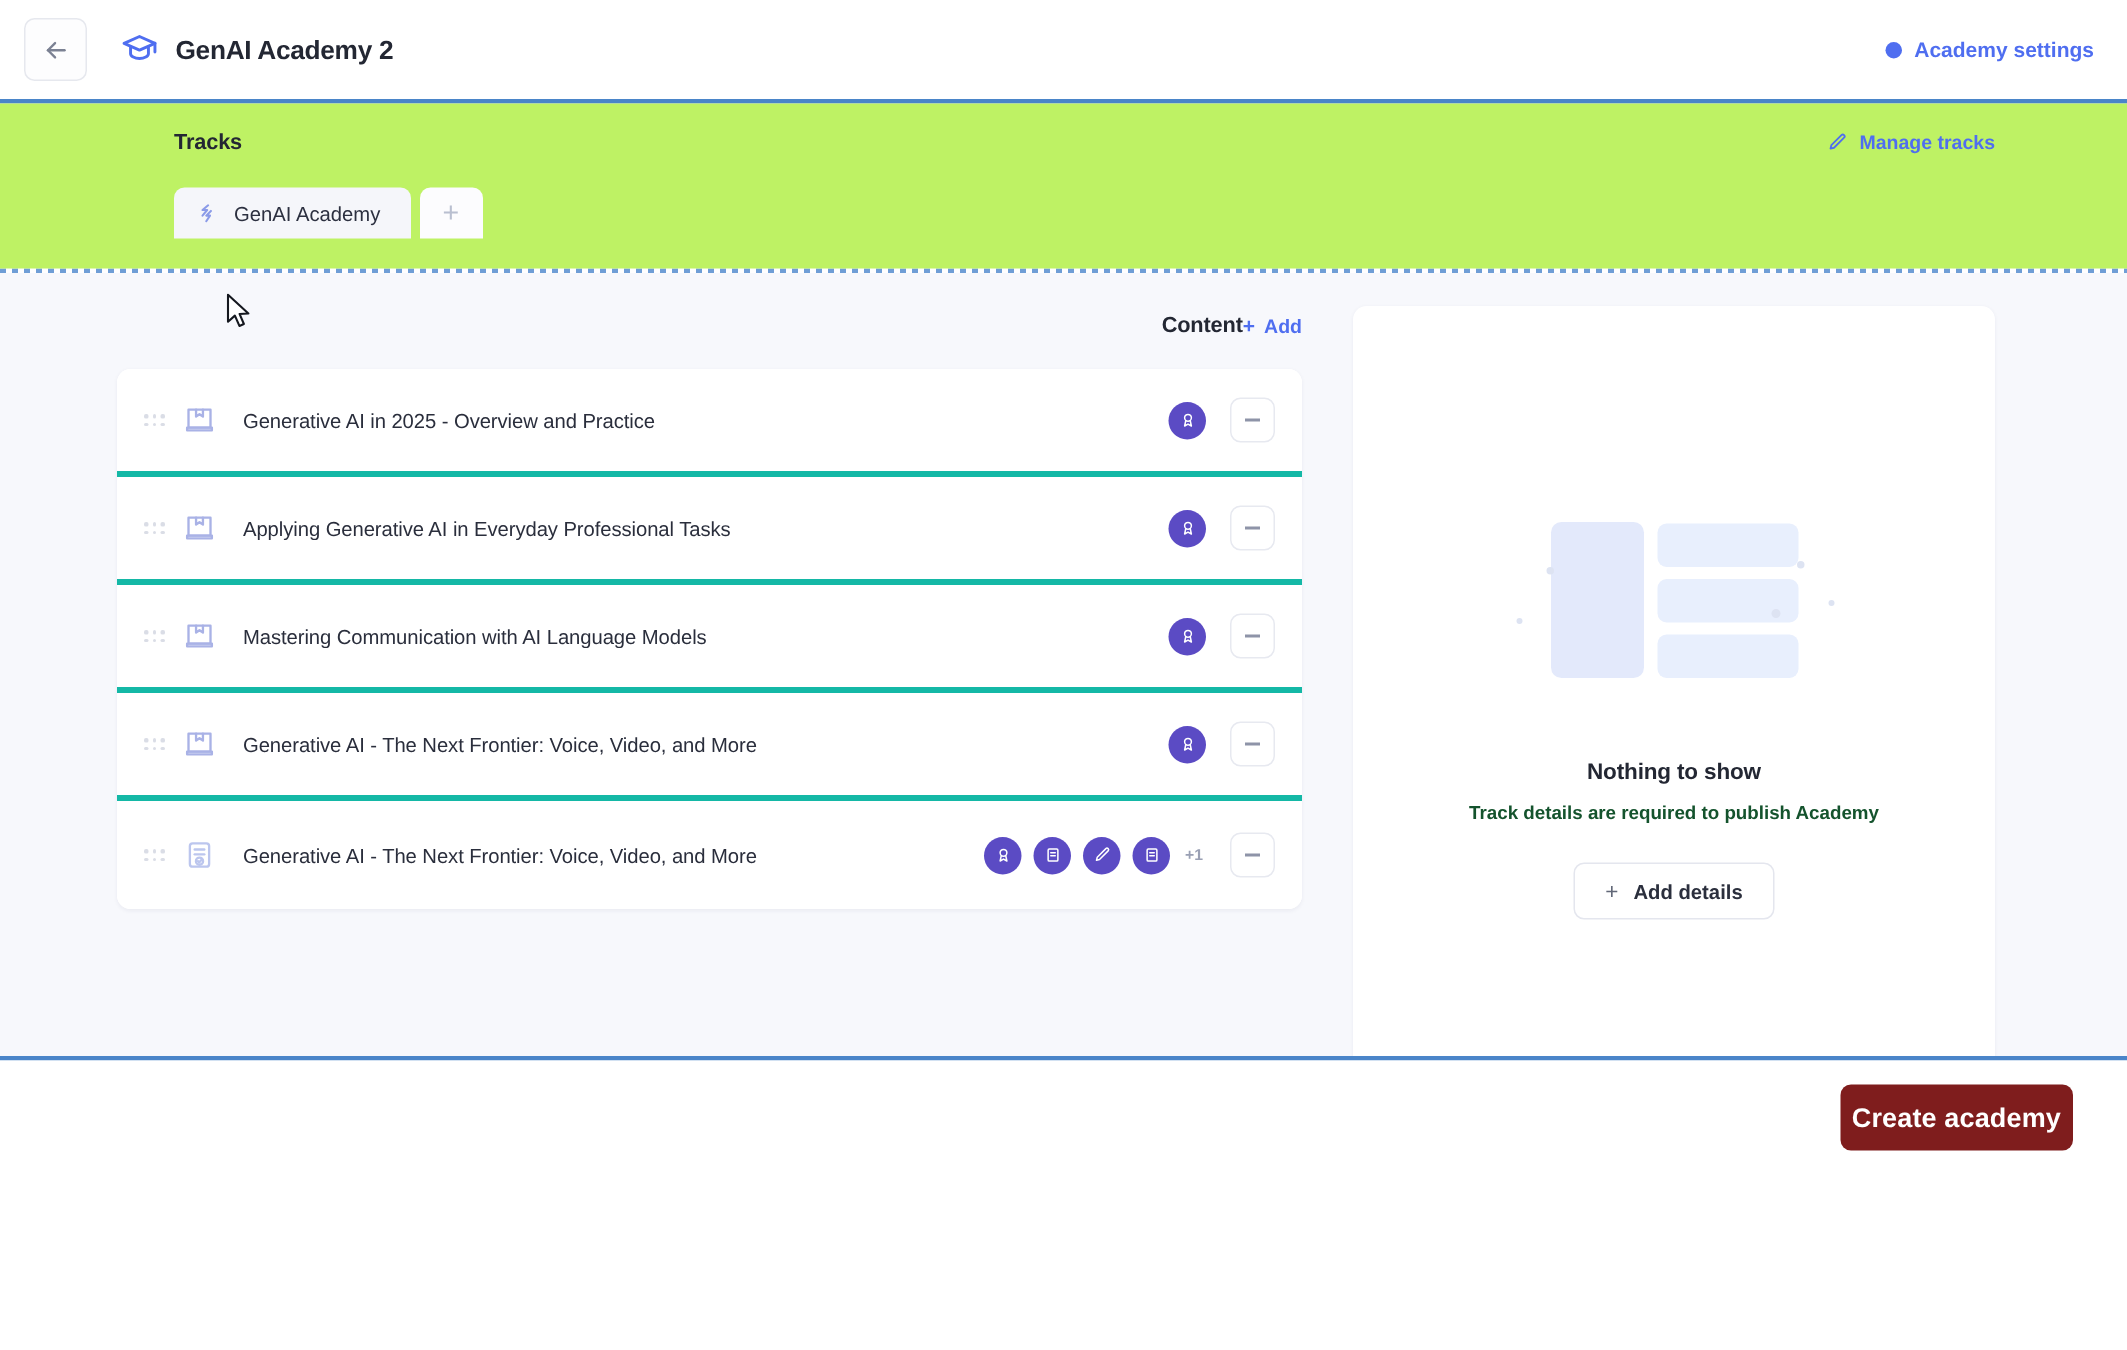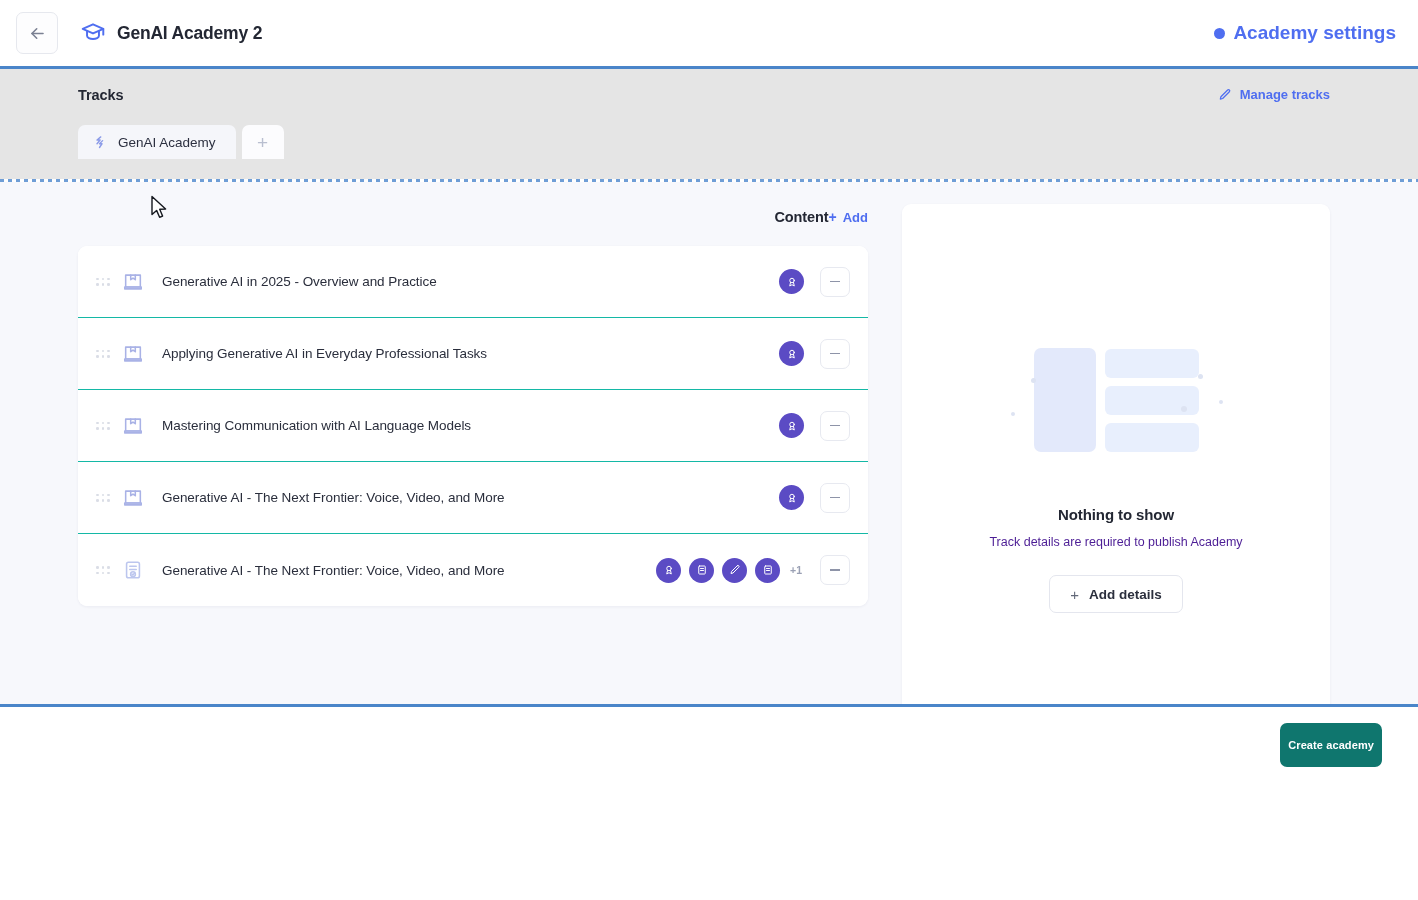--- a/index.html
+++ b/index.html
@@ -60,21 +60,21 @@
   .header-right {
     margin-left: auto;
     display: flex;
     align-items: center;
   }
   .settings-link {
     display: flex;
     align-items: center;
     gap: 8px;
     color: #4f6ef0;
-    font-size: 19px;
+    font-size: 14px;
     font-weight: bold;
     cursor: pointer;
     white-space: nowrap;
   }
   .settings-dot {
     width: 11px;
     height: 11px;
     border-radius: 50%;
     background: #4f6ef0;
     display: block;
@@ -90,22 +90,22 @@
   .rule-dotted {
     height: 3px;
     flex: 0 0 3px;
     width: 100%;
     background-image: repeating-linear-gradient(to right, #6f9ed6 0px, #6f9ed6 4px, rgba(255,255,255,0) 4px, rgba(255,255,255,0) 8px);
   }
 
   
   .tracks-section {
     flex: 0 0 110px;
-    background: #e5e5e5;
-    padding: 18px 22px 0 78px;
+    background: #bef264;
+    padding: 18px 22px 0 116px;
     position: relative;
   }
   .tracks-head {
     display: flex;
     align-items: flex-start;
     justify-content: space-between;
   }
   .tracks-title {
     font-size: 14.5px;
     font-weight: bold;
@@ -200,21 +200,21 @@
     background: #ffffff;
     border-radius: 9px;
     box-shadow: 0 1px 3px rgba(30,40,80,0.06);
     overflow: hidden;
   }
   .row {
     display: flex;
     align-items: center;
     height: 72px;
     padding: 0 18px 0 18px;
-    border-bottom: 1px solid #14b8a6;
+    border-bottom: 4px solid #14b8a6;
     background: #ffffff;
     position: relative;
   }
   .row:last-child { border-bottom: none; }
   .drag-handle {
     width: 14px;
     flex: 0 0 14px;
     display: flex;
     flex-wrap: wrap;
     gap: 3px 3px;
@@ -348,23 +348,24 @@
 
   .empty-title {
     font-size: 15px;
     font-weight: bold;
     color: #232733;
     letter-spacing: -0.1px;
     margin-bottom: 12px;
   }
   .empty-sub {
     font-size: 12.5px;
-    color: #4c1d95;
+    color: #14532d;
     margin-bottom: 26px;
     text-align: left;
+    font-weight: bold;
   }
   .add-details-btn {
     display: inline-flex;
     align-items: center;
     gap: 10px;
     height: 38px;
     padding: 0 20px;
     border: 1px solid #e4e6ee;
     border-radius: 7px;
     background: #ffffff;
@@ -382,23 +383,23 @@
     display: flex;
     align-items: center;
     justify-content: flex-end;
     padding: 0 36px;
   }
   .primary-btn {
     height: 44px;
     padding: 0 8px;
     border: none;
     border-radius: 7px;
-    background: #0f766e;
+    background: #7f1d1d;
     color: #ffffff;
-    font-size: 11px;
+    font-size: 18px;
     font-weight: bold;
     font-family: "Liberation Sans", sans-serif;
     letter-spacing: 0.1px;
     cursor: pointer;
   }
 
   
   .cursor {
     position: absolute;
     left: 150px;

